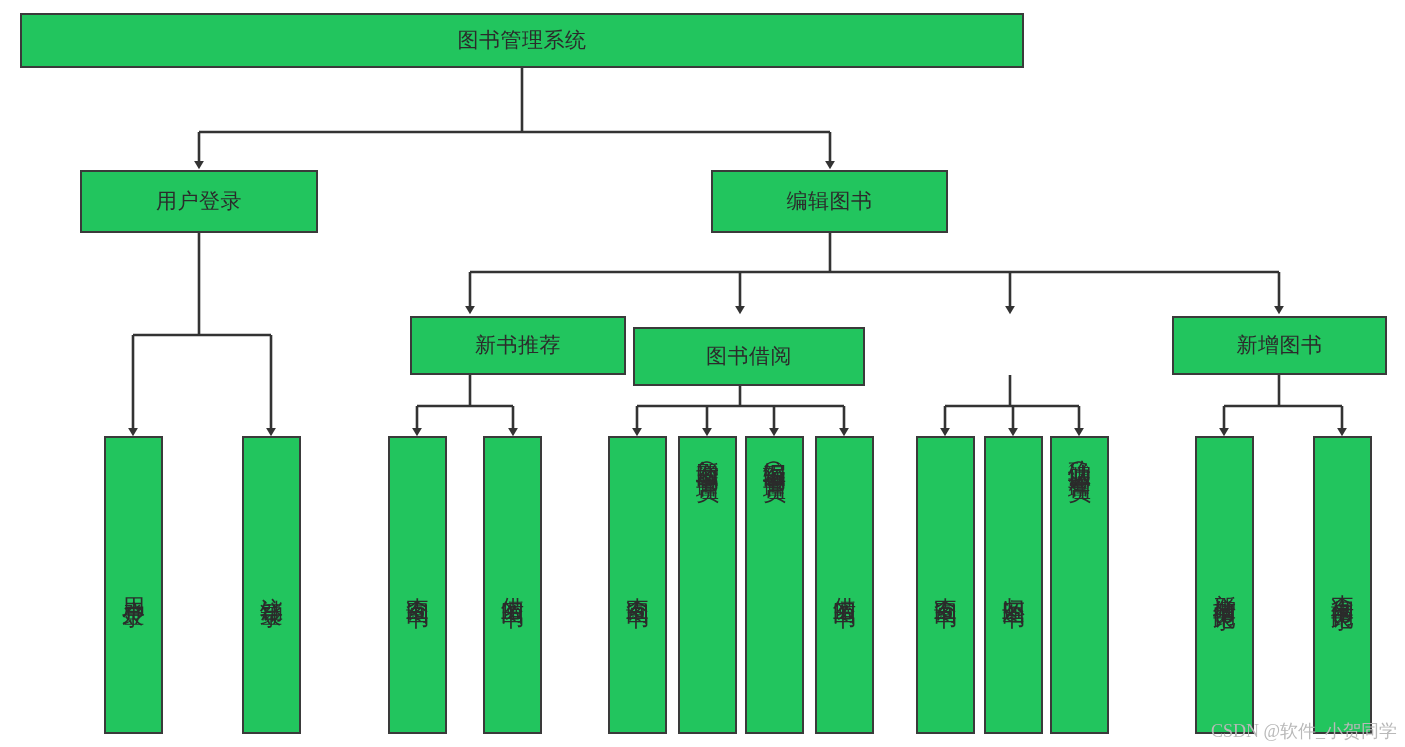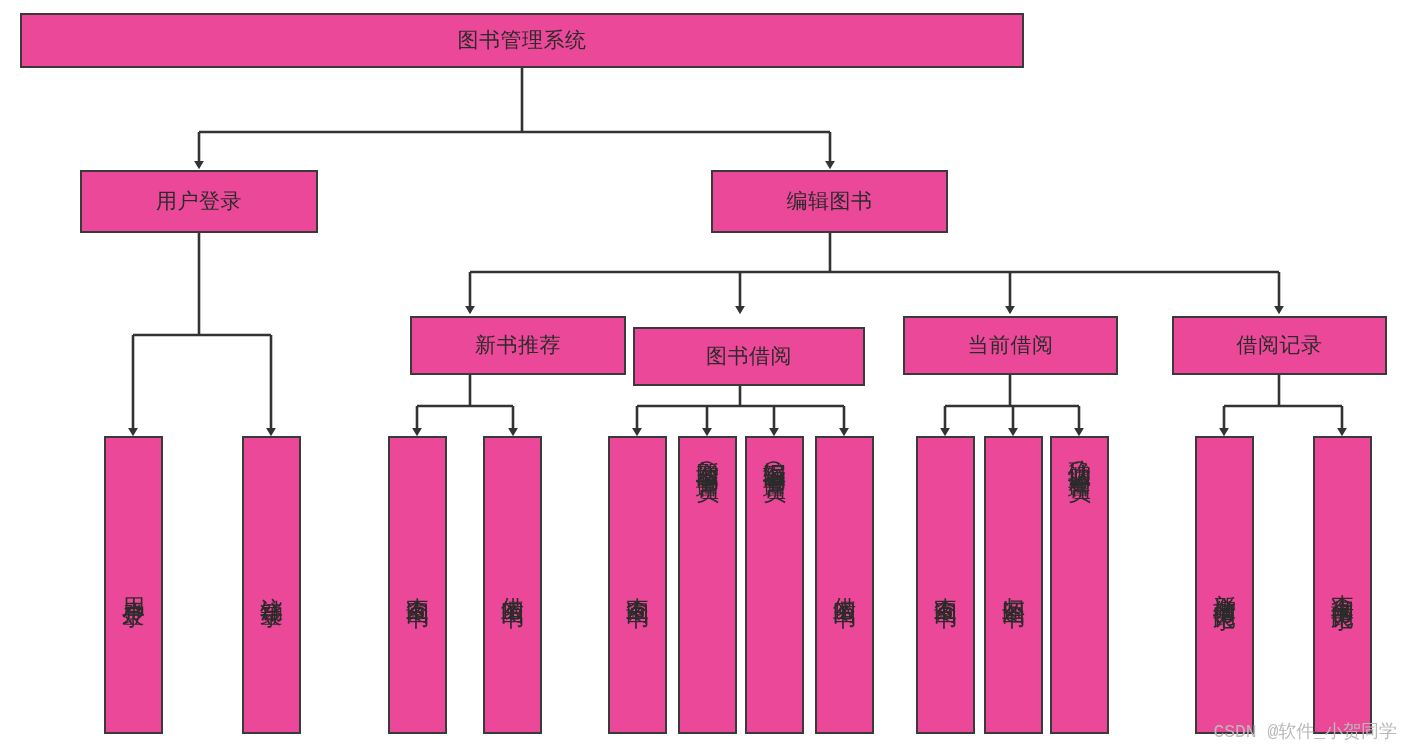--- a/index.html
+++ b/index.html
@@ -22,21 +22,21 @@
   svg.wires {
     position: absolute;
     left: 0;
     top: 0;
     width: 1405px;
     height: 747px;
   }
   .node {
     position: absolute;
     box-sizing: border-box;
-    background: #ec4899;
+    background: #22c55e;
     border: 2px solid #3a3a3a;
     display: flex;
     align-items: center;
     justify-content: center;
     color: #2b2b2b;
   }
   .node-label {
     text-align: center;
     line-height: 1.08;
     letter-spacing: 0.5px;
@@ -61,21 +61,21 @@
     align-items: center;
     padding-top: 0;
   }
   #watermark {
     position: absolute;
     right: 8px;
     bottom: 4px;
     font-size: 18px;
     color: #b9b9b9;
     white-space: nowrap;
-    font-family: Liberation Mono, monospace;
+    font-family: Liberation Serif, serif;
   }
 </style>
 </head>
 <body>
 
 <div id="diagram-root">
 
   <svg class="wires" viewBox="0 0 1405 747" xmlns="http://www.w3.org/2000/svg">
     <defs>
       <marker id="arrow" markerWidth="9" markerHeight="10" refX="1.2" refY="5" orient="auto" markerUnits="userSpaceOnUse">
@@ -136,25 +136,22 @@
   <div class="node horiz" style="left:711px; top:170px; width:237px; height:63px;">
     <span class="node-label">编辑图书</span>
   </div>
 
   <div class="node horiz" style="left:362px; top:316px; width:216px; height:59px;margin-left:48px;">
     <span class="node-label">新书推荐</span>
   </div>
   <div class="node horiz" style="left:633px; top:327px; width:232px; height:59px;">
     <span class="node-label">图书借阅</span>
   </div>
-  <div class="node horiz" style="left:903px; top:316px; width:215px; height:59px;">
-    <span class="node-label">当前借阅</span>
-  </div>
   <div class="node horiz" style="left:1172px; top:316px; width:215px; height:59px;">
-    <span class="node-label">借阅记录</span>
+    <span class="node-label">新增图书</span>
   </div>
 
   <div class="node vert centered" style="left:104px; top:436px; width:59px; height:298px;">
     <span class="node-label">用户登录</span>
   </div>
   <div class="node vert centered" style="left:242px; top:436px; width:59px; height:298px;">
     <span class="node-label">注销登录</span>
   </div>
 
   <div class="node vert centered" style="left:388px; top:436px; width:59px; height:298px;">

